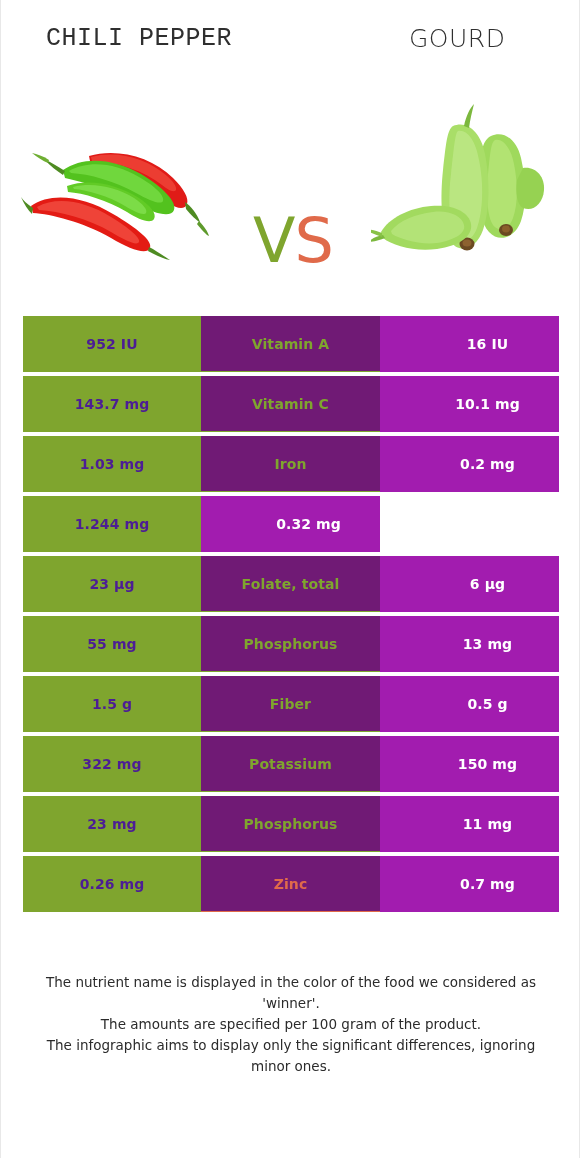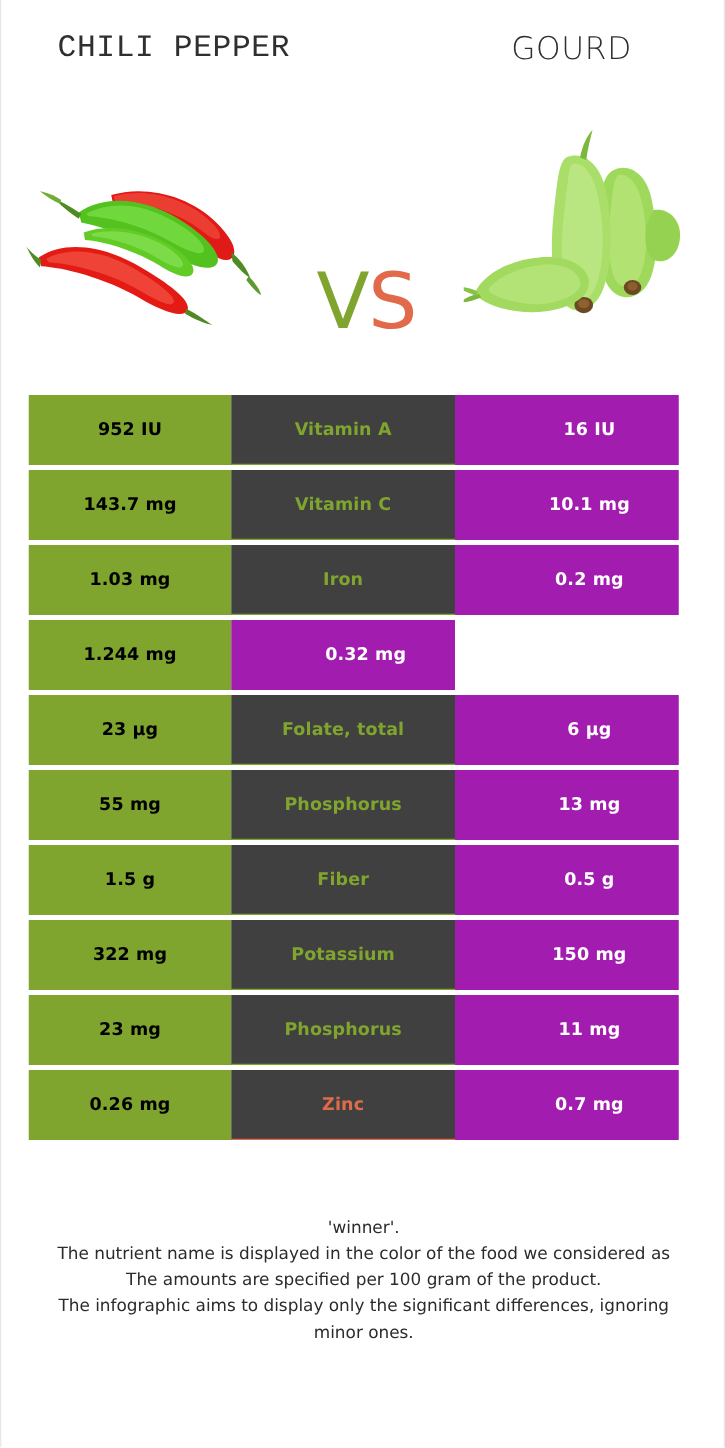--- a/index.html
+++ b/index.html
@@ -99,27 +99,27 @@
     display: flex;
     align-items: center;
     justify-content: center;
     box-sizing: border-box;
     font-family: "DejaVu Sans", sans-serif;
     font-size: 14px;
     font-weight: 600;
     letter-spacing: 0.1px;
   }
   .cell-left {
-    width: 162px;
+    width: 178px;
     background: #7FA52E;
-    color: #000000;
+    color: #4c1d95;
   }
   .cell-mid {
     width: 179px;
-    background: #404040;
+    background: #701a75;
     color: #7FA52E;
     border-bottom: 1px solid #7FA52E;
   }
   .cell-mid.win-right {
     color: #E06A4A;
     border-bottom-color: #E06A4A;
   }
   .cell-right {
     width: 179px;
     background: #a21caf;
@@ -270,20 +270,20 @@
 
     <div class="row">
       <div class="cell cell-left">0.26 mg</div>
       <div class="cell cell-mid win-right">Zinc</div>
       <div class="cell cell-right">0.7 mg</div>
     </div>
 
   </div>
 
   <div class="footer">
+    <p>The nutrient name is displayed in the color of the food we considered as</p>
     <p>'winner'.</p>
-    <p>The nutrient name is displayed in the color of the food we considered as</p>
     <p>The amounts are specified per 100 gram of the product.</p>
     <p>The infographic aims to display only the significant differences, ignoring</p>
     <p>minor ones.</p>
   </div>
 
 </div>
 
 </body></html>

